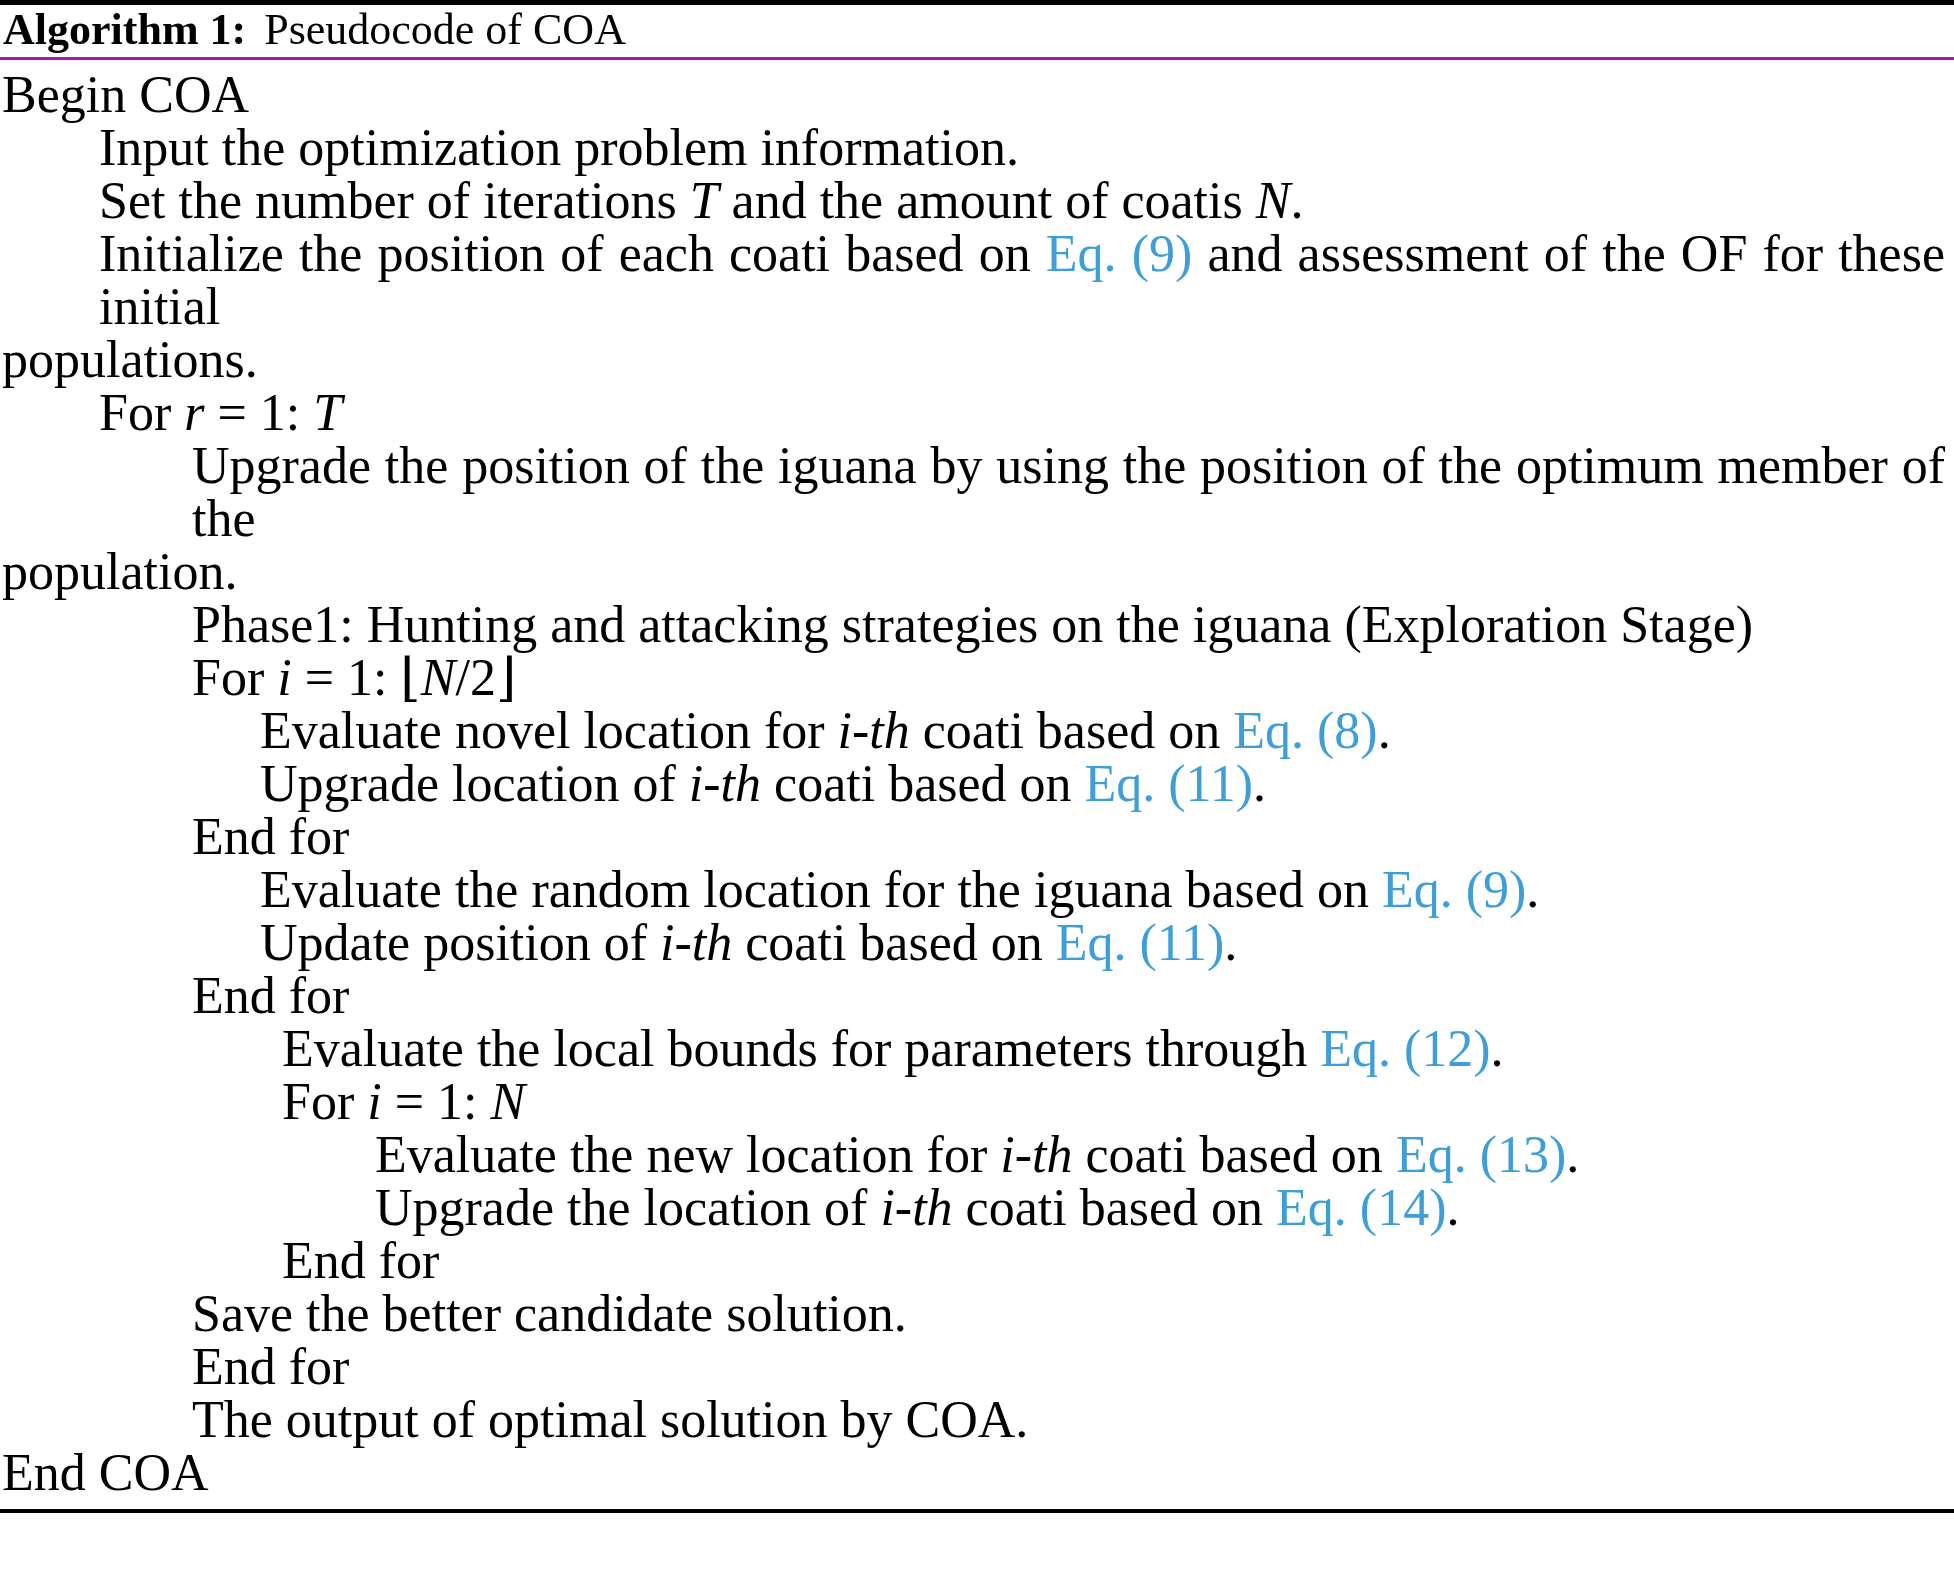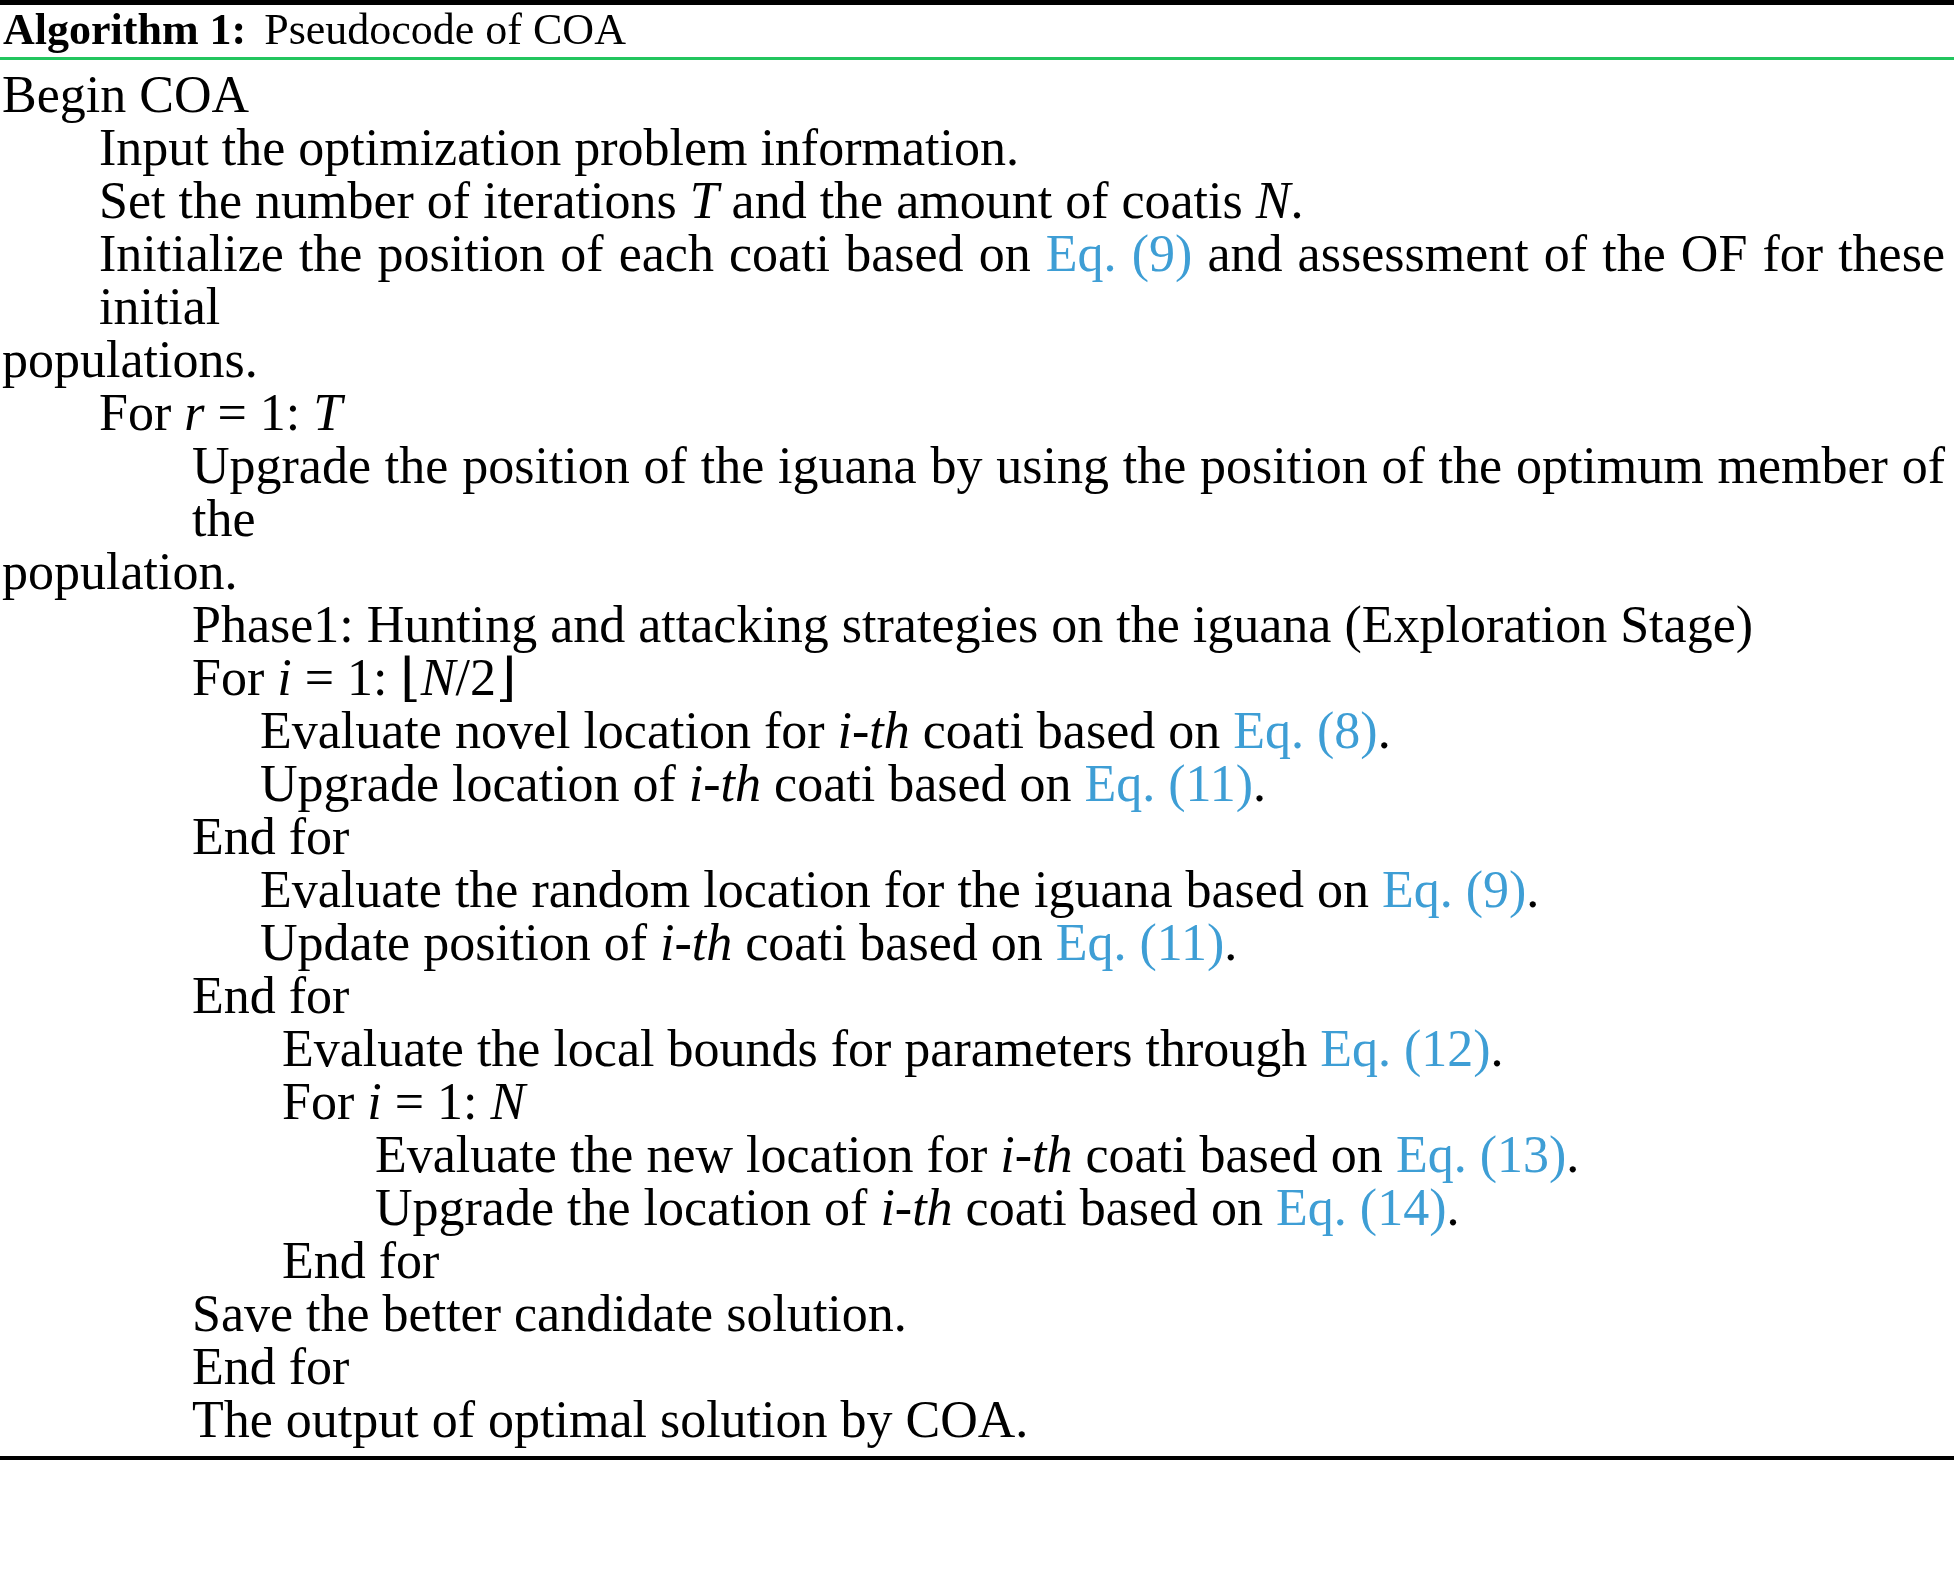--- a/index.html
+++ b/index.html
@@ -10,21 +10,21 @@
     box-sizing: border-box;
     background: #ffffff;
     color: #000000;
     font-family: "Liberation Serif", "DejaVu Serif", serif;
     overflow: hidden;
   }
   .top-rule { height: 5px; background: #000; }
   .header {
     box-sizing: border-box;
     height: 55px;
-    border-bottom: 3px solid #22c55e;
+    border-bottom: 3px solid #a21caf;
     padding-left: 3px;
     font-size: 44px;
     line-height: 50px;
     white-space: nowrap;
   }
   .header .label { font-weight: bold; }
   .header .caption { margin-left: 18px; }
   .body {
     box-sizing: border-box;
     padding: 8px 9px 10px 2px;
@@ -67,15 +67,16 @@
       <div class="line" style="padding-left: 258px;"><span>Update position of </span><span class="it">i-th</span><span> coati based on </span><span class="eq-link">Eq. (11)</span><span>.</span></div>
       <div class="line" style="padding-left: 190px;"><span>End for</span></div>
       <div class="line" style="padding-left: 280px;"><span>Evaluate the local bounds for parameters through </span><span class="eq-link">Eq. (12)</span><span>.</span></div>
       <div class="line" style="padding-left: 280px;"><span>For </span><span class="it">i</span><span> = 1: </span><span class="it">N</span></div>
       <div class="line" style="padding-left: 373px;"><span>Evaluate the new location for </span><span class="it">i-th</span><span> coati based on </span><span class="eq-link">Eq. (13)</span><span>.</span></div>
       <div class="line" style="padding-left: 373px;"><span>Upgrade the location of </span><span class="it">i-th</span><span> coati based on </span><span class="eq-link">Eq. (14)</span><span>.</span></div>
       <div class="line" style="padding-left: 280px;"><span>End for</span></div>
       <div class="line" style="padding-left: 190px;"><span>Save the better candidate solution.</span></div>
       <div class="line" style="padding-left: 190px;"><span>End for</span></div>
       <div class="line" style="padding-left: 190px;"><span>The output of optimal solution by COA.</span></div>
+      <div class="line" style="padding-left: 0px;"><span>End COA</span></div>
     </div>
   <div class="bottom-rule"></div>
 </div>
 
 </body></html>

